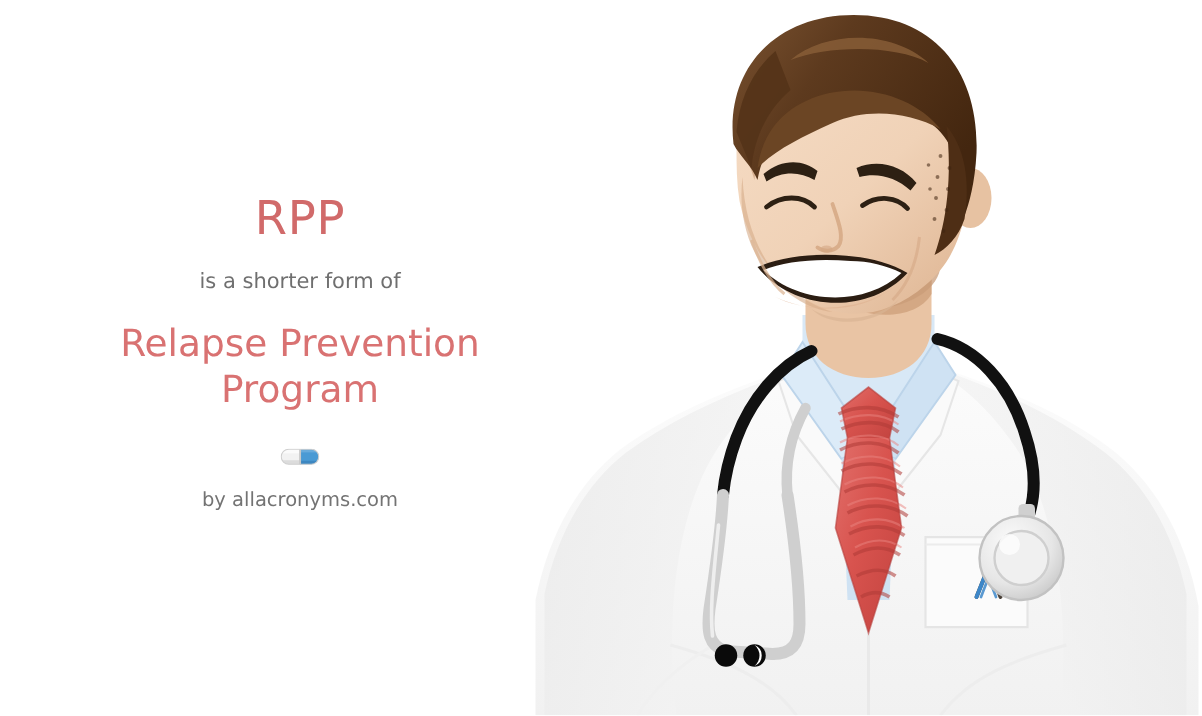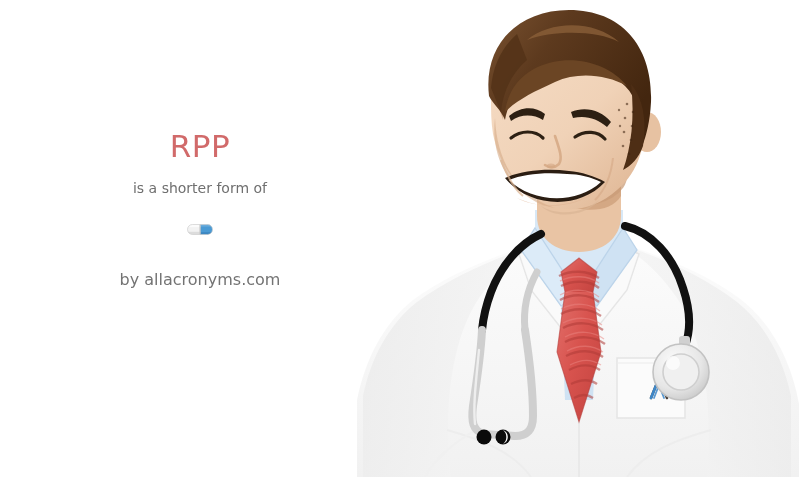--- a/index.html
+++ b/index.html
@@ -66,22 +66,22 @@
 
   #pill-wrap {
     margin-top: 22px;
     height: 14px;
     display: flex;
     align-items: center;
     justify-content: center;
   }
 
   #footer-credit {
-    margin-top: 33px;
-    font-size: 16px;
+    margin-top: 12px;
+    font-size: 13px;
     line-height: 22px;
     color: #737373;
     font-weight: 400;
   }
 
   
   #illustration {
     position: absolute;
     left: 355px;
     top: 0;
@@ -98,20 +98,21 @@
 <body>
 
 <div id="card">
 
   <div id="text-panel">
 
     <div id="acronym">RPP</div>
 
     <div id="shorter-form-label">is a shorter form of</div>
 
+    <div id="expansion">Relapse Prevention Program</div>
 
     <div id="pill-wrap">
       <svg width="26" height="11" viewBox="0 0 26 11">
         <defs>
           <clipPath id="capsuleClip">
             <rect x="0.5" y="0.5" width="25" height="10" rx="5" ry="5"></rect>
           </clipPath>
         </defs>
         <g clip-path="url(#capsuleClip)">
           <rect x="0" y="0" width="13.5" height="11" fill="#f2f2f2"></rect>

